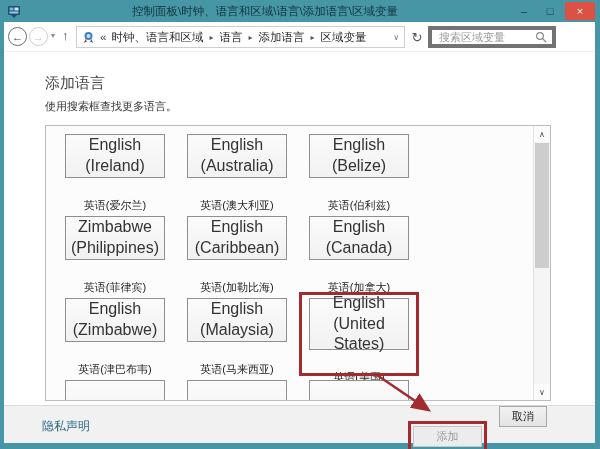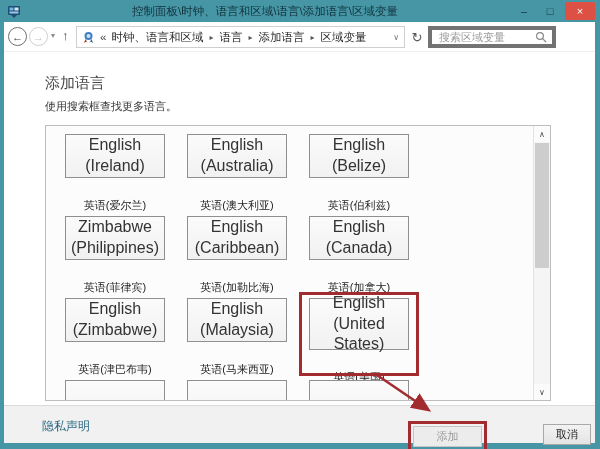--- a/index.html
+++ b/index.html
@@ -85,21 +85,21 @@
   .sb-up{top:0;}
   .sb-down{bottom:0;}
   .sb-thumb{position:absolute;left:1px;right:1px;top:17px;height:125px;background:#cdcdcd;}
   
   .footer{position:absolute;left:0;right:0;top:383px;bottom:0;background:#f1f1f1;border-top:1px solid #dadada;}
   .privacy{position:absolute;left:38px;top:12px;font-size:12px;color:#2d6a84;cursor:pointer;}
   .btn{height:21px;border:1px solid #a8a8a8;background:linear-gradient(#f2f2f2,#e4e4e4);
     font-size:11px;color:#1f1f1f;display:flex;align-items:center;justify-content:center;cursor:default;}
   .btn-add{width:69px;color:#9b9b9b;border-color:#c6c6c6;background:#ececec;}
   .add-annot{position:absolute;left:404px;top:15px;border:3px solid #a12b2e;padding:2px;}
-  .btn-cancel{position:absolute;left:495px;top:18px;width:48px;margin-left:44px;}
+  .btn-cancel{position:absolute;left:495px;top:0;width:48px;}
   
   .annot-arrow{position:absolute;left:0;top:0;width:600px;height:449px;pointer-events:none;}
 </style>
 </head>
 <body>
 
 <div class="window">
 
   <div class="titlebar">
     <svg class="win-icon" viewBox="0 0 14 14">

